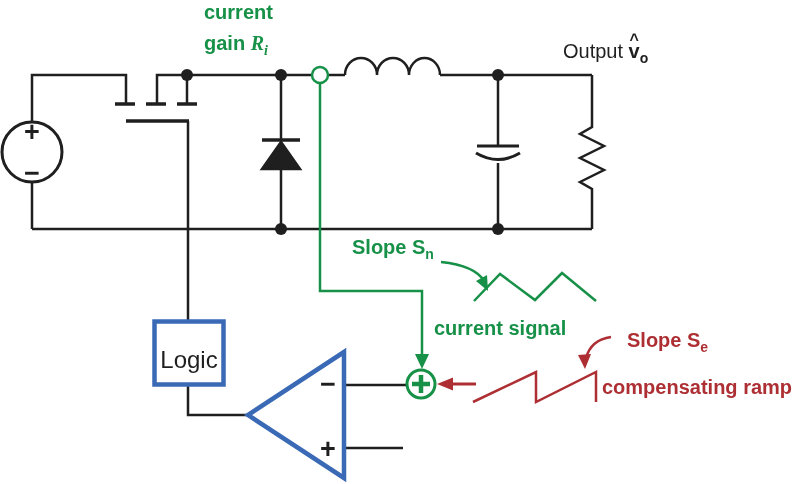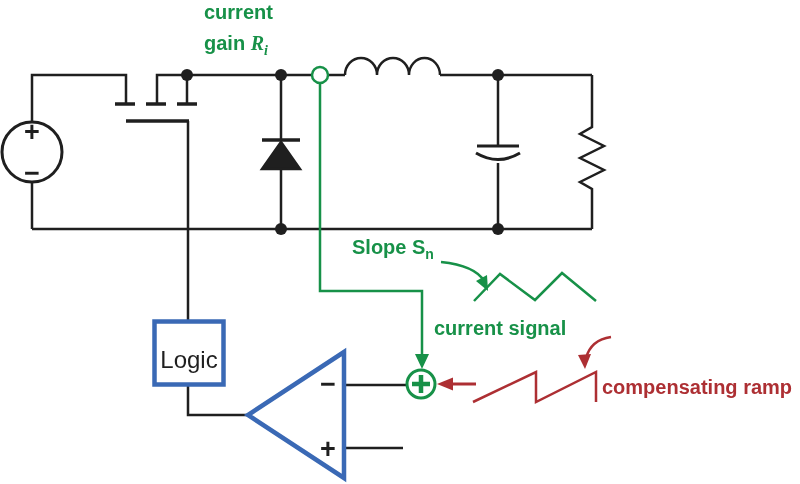--- a/index.html
+++ b/index.html
@@ -104,27 +104,33 @@
       <polygon points="437,384 453,377.5 453,390.5"></polygon>
       <polygon points="585,369 578,355 591,354"></polygon>
     </g>
   </svg>
 
   <div class="label c-green" style="left:204px;top:1px;text-align:right;">current</div>
   <div class="label c-green" style="left:204px;top:32px;">
     <span>gain </span><span class="sym-serif">R</span><sub class="sub-serif">i</sub>
   </div>
 
+  <div class="label c-black" style="left:563px;top:40px;">
+    <span>Output </span><span class="vhat"><span class="hat">^</span><span>v</span><sub>o</sub></span>
+  </div>
 
 
   <div id="logic-box-label" class="c-black">Logic</div>
 
   <div class="label c-green" style="left:352px;top:236px;">
     <span>Slope S</span><sub>n</sub>
   </div>
 
   <div class="label c-green" style="left:434px;top:317px;">current signal</div>
 
+  <div class="label c-red" style="left:627px;top:329px;">
+    <span>Slope S</span><sub>e</sub>
+  </div>
 
   <div class="label c-red" style="left:602px;top:376px;">compensating ramp</div>
 
 
 </div>
 
 </body></html>

